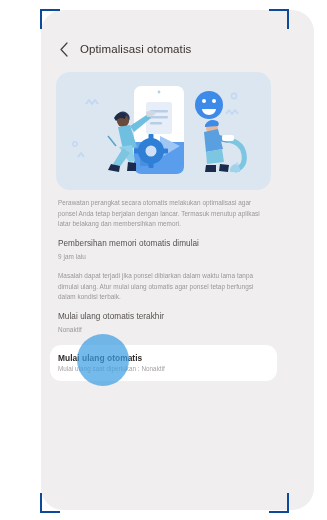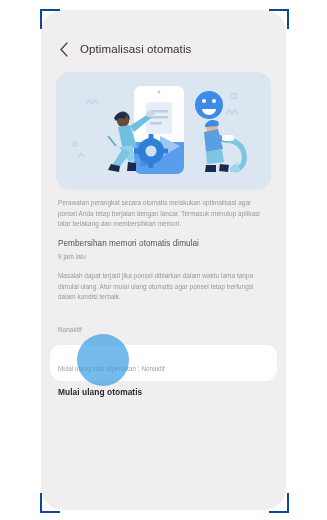--- a/index.html
+++ b/index.html
@@ -18,20 +18,21 @@
   
   #phone-screen {
     position: absolute;
     left: 41px;
     top: 10px;
     width: 245px;
     height: 500px;
     background: #f0eeee;
     border-radius: 22px;
     overflow: hidden;
+    padding-left: 28px;
   }
 
   
   .corner {
     position: absolute;
     width: 18px;
     height: 18px;
     border: 2px solid #0b4a9b;
   }
   #corner-tl { left: 40px;  top: 9px;   border-right: none;  border-bottom: none; }
@@ -125,21 +126,20 @@
     cursor: pointer;
   }
   #restart-item-title {
     position: absolute;
     left: 8px;
     top: 8px;
     font-size: 8.4px;
     font-weight: bold;
     color: #2e2a29;
     letter-spacing: 0.05px;
-    margin-top: 34px;
   }
   #restart-item-subtitle {
     position: absolute;
     left: 8px;
     top: 20px;
     font-size: 6.3px;
     color: #a4a1a2;
     letter-spacing: 0.05px;
   }
 
@@ -242,20 +242,21 @@
     </svg>
   </div>
 
   <div class="body-text" id="desc-1">Perawatan perangkat secara otomatis melakukan optimalisasi agar ponsel Anda tetap berjalan dengan lancar. Termasuk menutup aplikasi latar belakang dan membersihkan memori.</div>
 
   <div class="section-title" id="memory-title">Pembersihan memori otomatis dimulai</div>
   <div class="section-value" id="memory-value">9 jam lalu</div>
 
   <div class="body-text" id="desc-2">Masalah dapat terjadi jika ponsel dibiarkan dalam waktu lama tanpa dimulai ulang. Atur mulai ulang otomatis agar ponsel tetap berfungsi dalam kondisi terbaik.</div>
 
+  <div class="section-title" id="restart-title">Mulai ulang otomatis terakhir</div>
   <div class="section-value" id="restart-value">Nonaktif</div>
 
   <div id="restart-card">
     <div id="restart-item-title">Mulai ulang otomatis</div>
     <div id="restart-item-subtitle">Mulai ulang saat diperlukan : Nonaktif</div>
   </div>
 
 </div>
 
 <div id="tap-indicator"></div>

